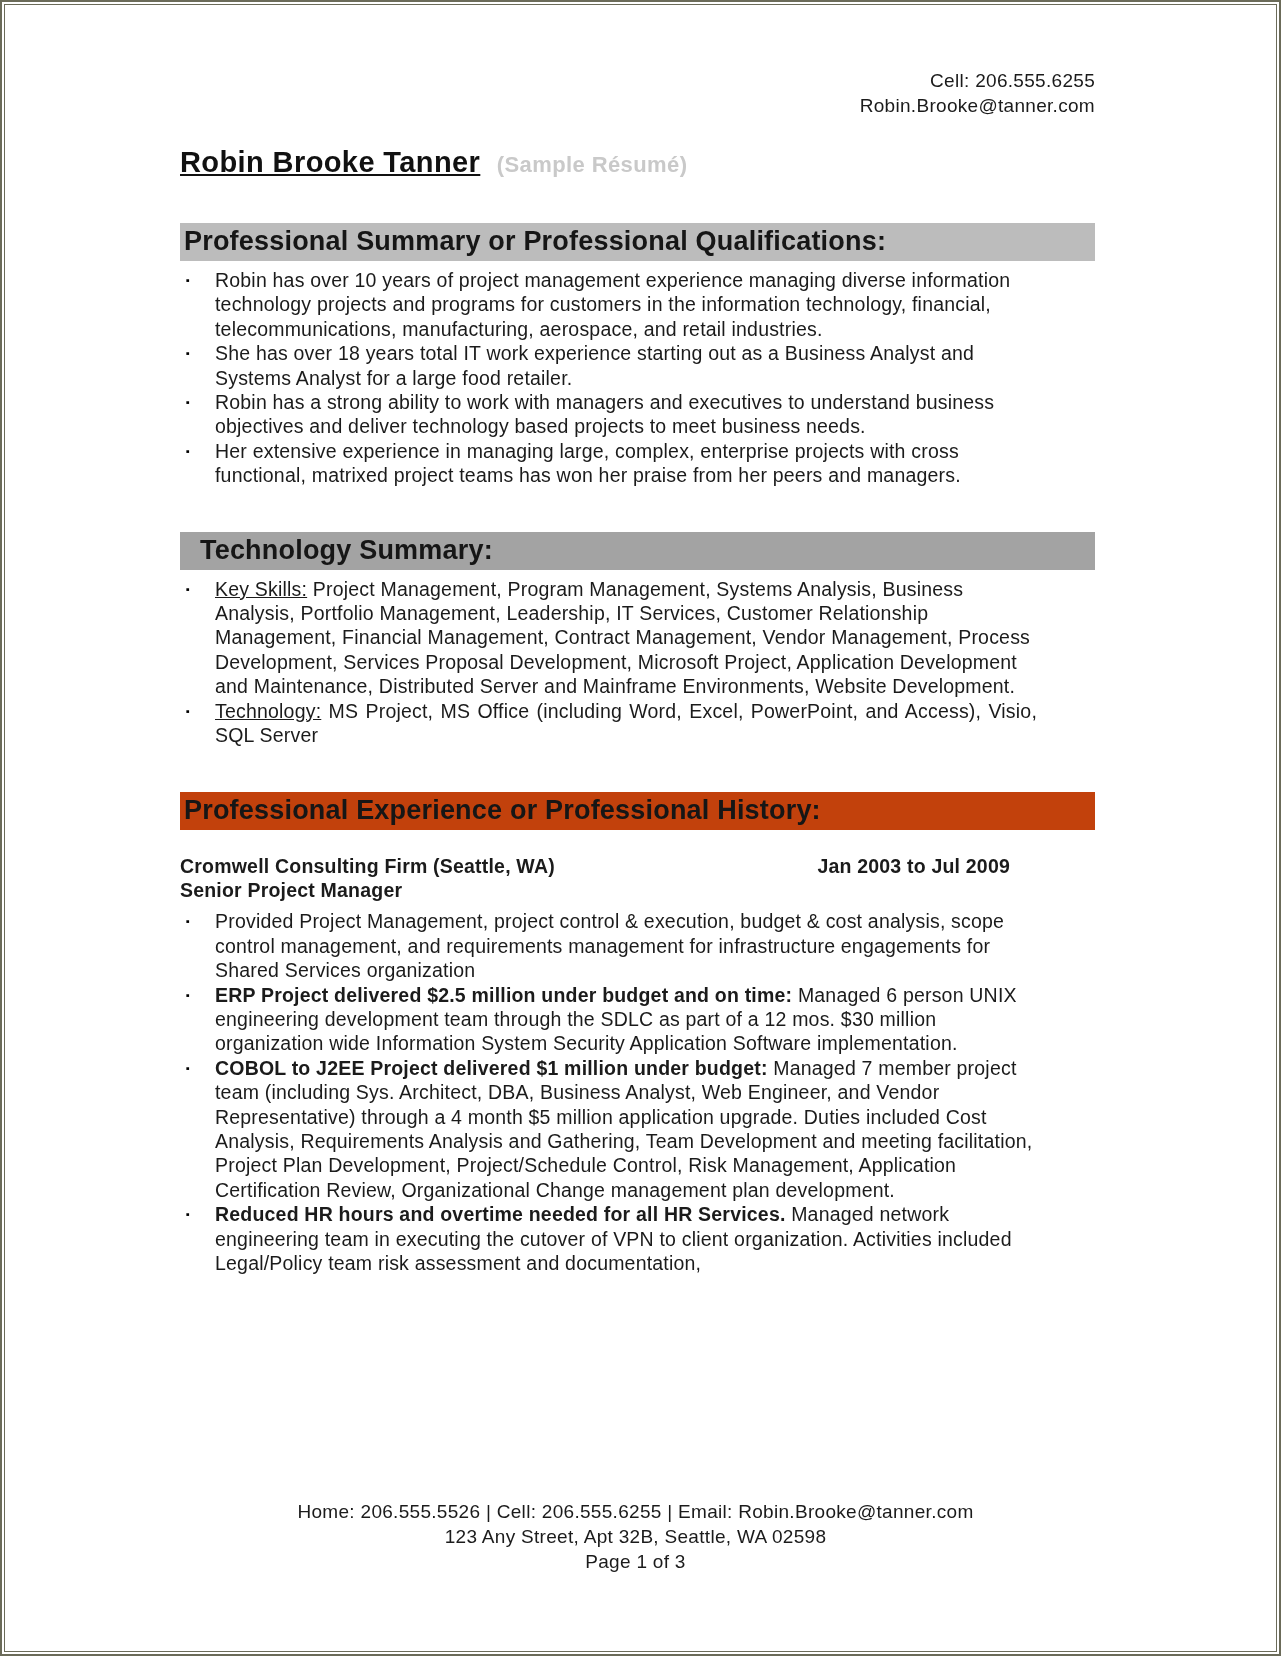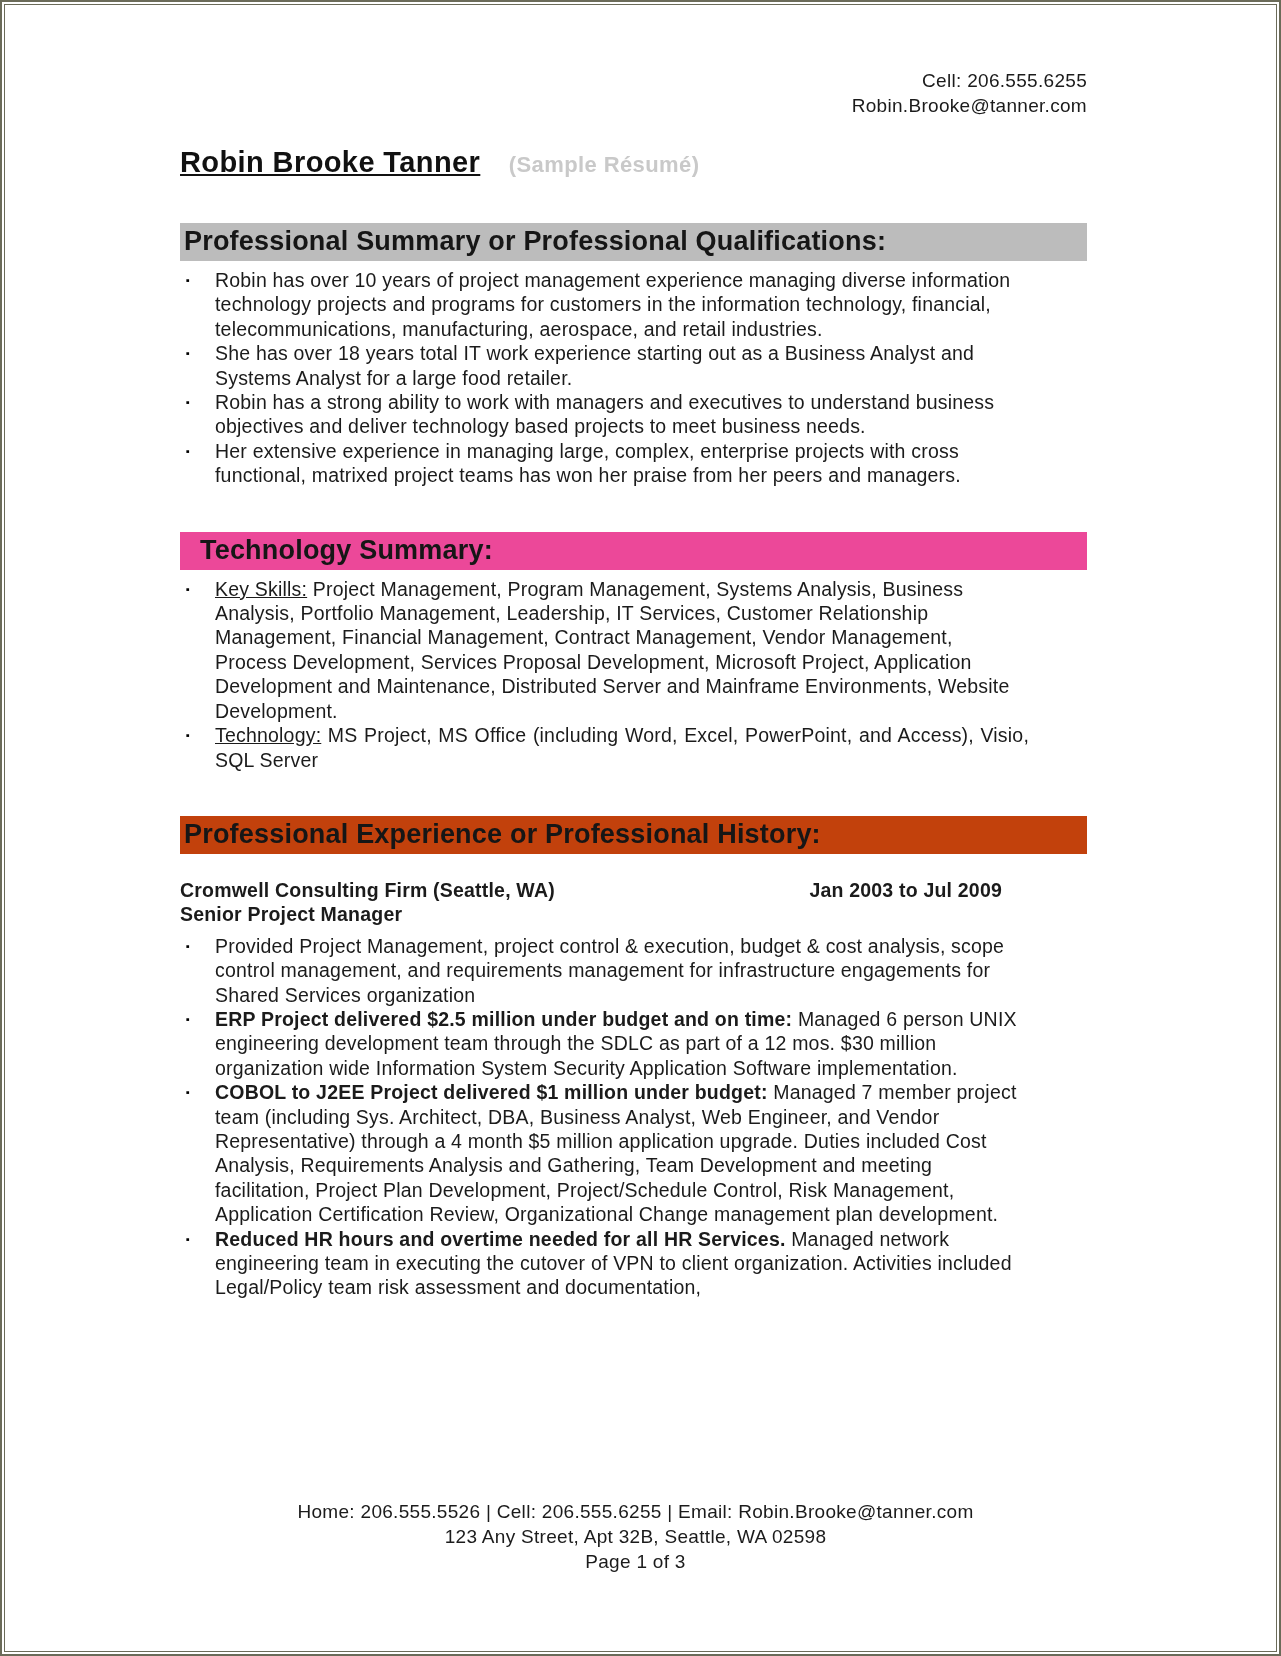--- a/index.html
+++ b/index.html
@@ -7,27 +7,27 @@
     width:1281px; height:1656px;
     background:#ffffff;
     font-family:"Liberation Sans","DejaVu Sans",sans-serif;
     color:#1b1b1b;
     position:relative;
     overflow:hidden;
   }
   .page-border-outer { position:absolute; inset:0; border:2px solid #6b6b59; pointer-events:none; }
   .page-border-inner { position:absolute; inset:4px; border:1px solid #6b6b59; pointer-events:none; }
 
-  .content { position:absolute; left:180px; right:194px; top:0; }
+  .content { position:absolute; left:180px; right:186px; top:0; }
 
   .contact { margin-top:68px; text-align:right; font-size:19px; line-height:25px; letter-spacing:0.3px; }
 
   .name-line { margin-top:28px; white-space:nowrap; }
   .name { font-size:29px; font-weight:bold; letter-spacing:0.4px; color:#111;text-decoration:underline; }
-  .annotation { font-size:22px; font-weight:600; color:#c9c9c9; letter-spacing:0.4px; margin-left:24px; }
+  .annotation { font-size:22px; font-weight:600; color:#c9c9c9; letter-spacing:0.4px; margin-left:12px; }
 
   .sections { display:block; }
   .section { margin-top:44px; }
   .section-bar {
     background:#bcbcbc;
     color:#161616;
     font-size:27px;
     font-weight:bold;
     letter-spacing:0.2px;
     padding:3px 6px 4px 4px;
@@ -84,21 +84,21 @@
             <span class="marker">▪</span>
             <span class="btext"><span>Robin has a strong ability to work with managers and executives to understand business objectives and deliver technology based projects to meet business needs.</span></span>
           </li>
           <li>
             <span class="marker">▪</span>
             <span class="btext"><span>Her extensive experience in managing large, complex, enterprise projects with cross functional, matrixed project teams has won her praise from her peers and managers.</span></span>
           </li>
         </ul>
       </section>
       <section class="section">
-        <div class="section-bar" style="background: #ec4899; padding-left: 20px;">Technology Summary:</div>
+        <div class="section-bar" style="background: #a3a3a3; padding-left: 20px;">Technology Summary:</div>
         <ul class="bullets">
           <li>
             <span class="marker">▪</span>
             <span class="btext"><span class="run-iu">Key Skills:</span><span> Project Management, Program Management, Systems Analysis, Business Analysis, Portfolio Management, Leadership, IT Services, Customer Relationship Management, Financial Management, Contract Management, Vendor Management, Process Development, Services Proposal Development, Microsoft Project, Application Development and Maintenance, Distributed Server and Mainframe Environments, Website Development.</span></span>
           </li>
           <li>
             <span class="marker">▪</span>
             <span class="btext justify"><span class="run-iu">Technology:</span><span> MS Project, MS Office (including Word, Excel, PowerPoint, and Access), Visio, SQL Server</span></span>
           </li>
         </ul>

